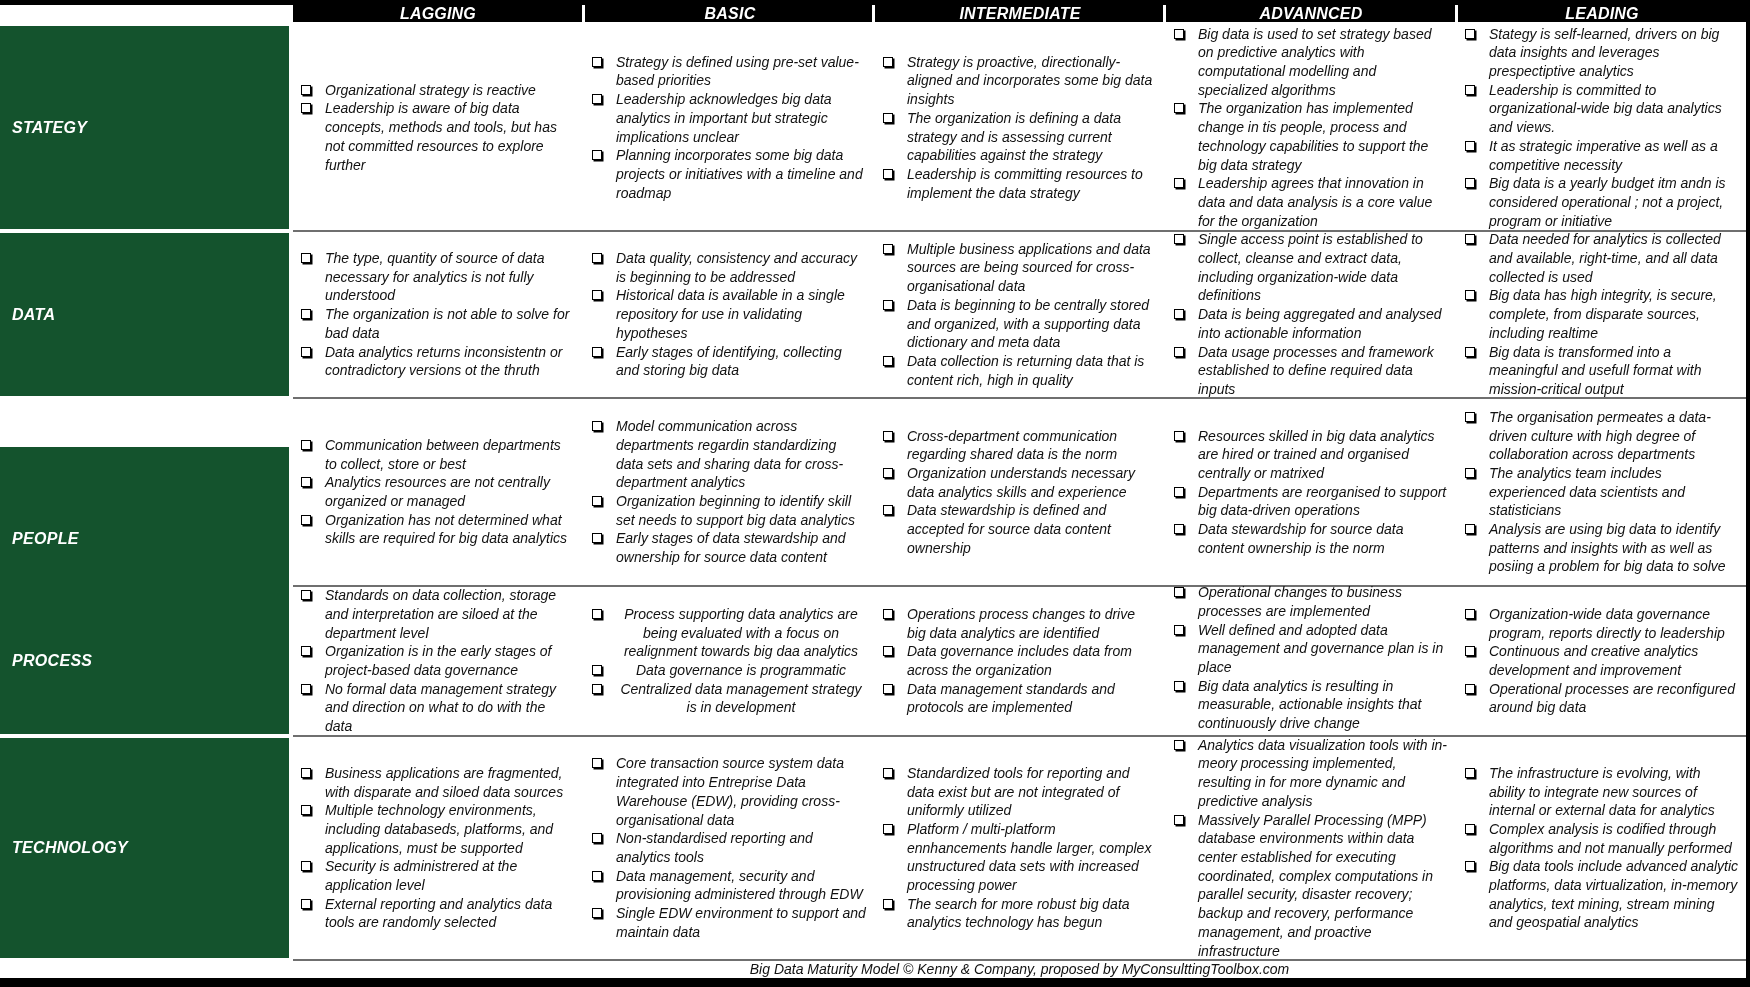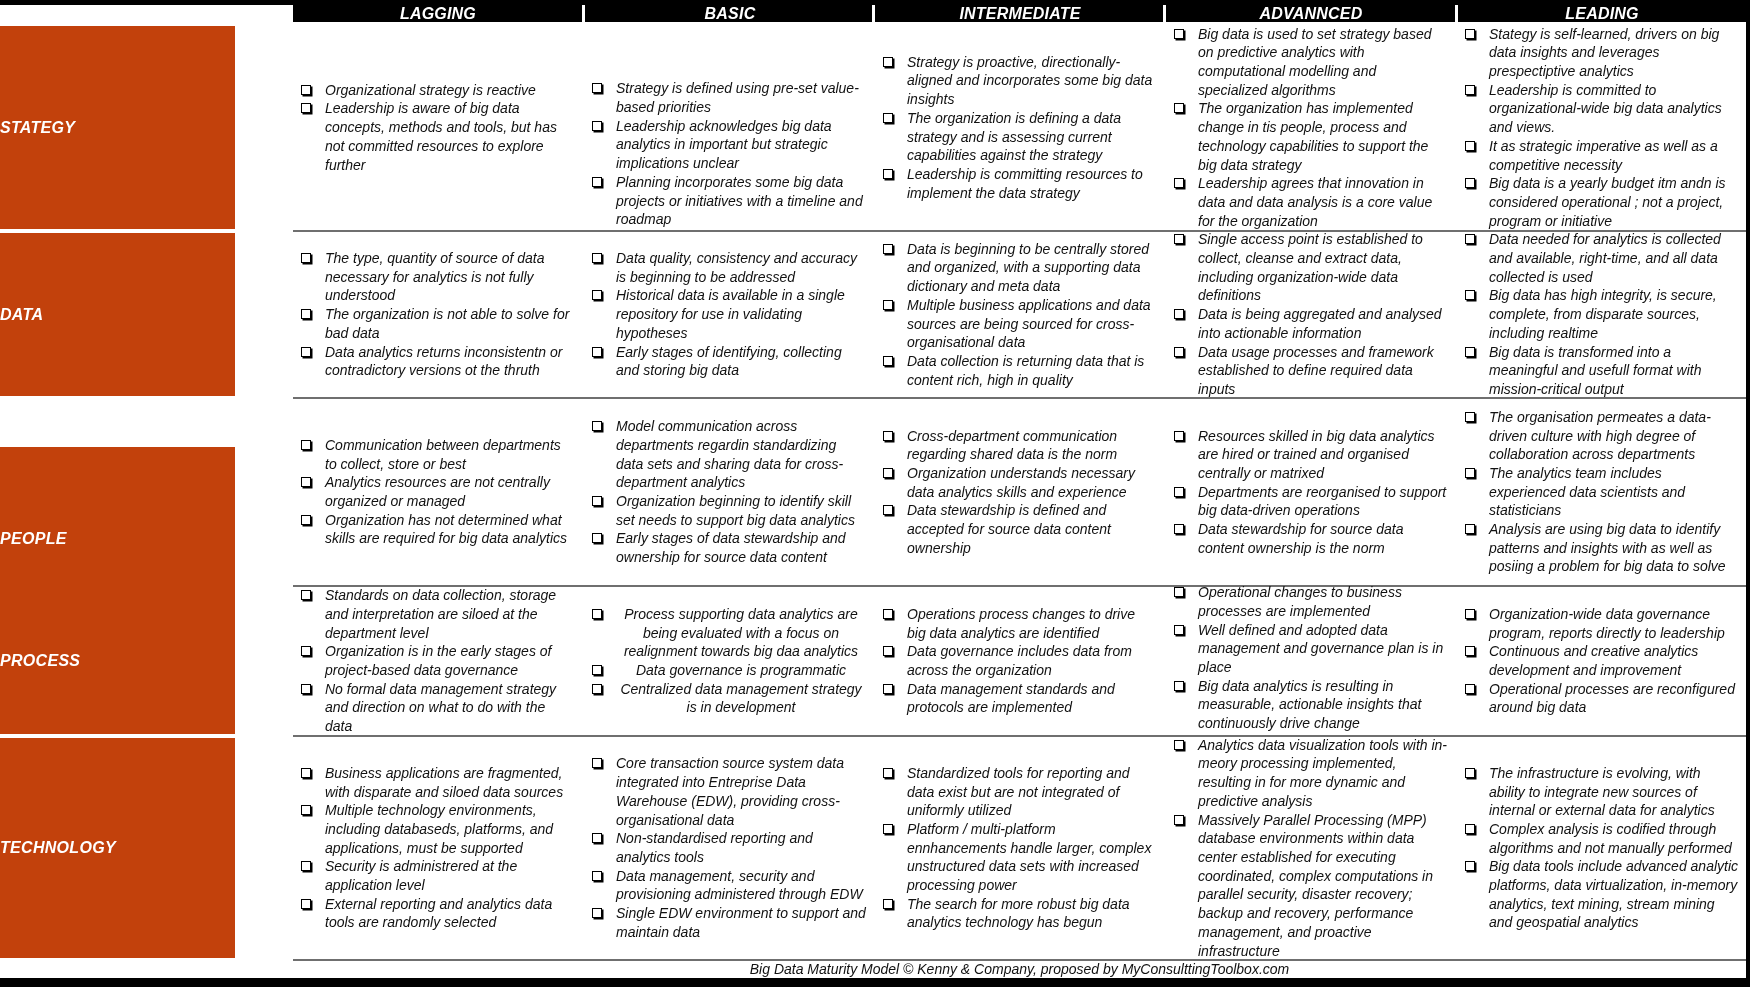--- a/index.html
+++ b/index.html
@@ -13,22 +13,22 @@
   .corner { position:absolute; left:0; top:0; width:293px; height:21px; background:#fff; }
   .header-band {
     position:absolute; left:293px; top:0; width:1453px; height:17px; background:#000;
   }
   .hdr {
     position:absolute; top:0; height:17px; line-height:17px; text-align:center;
     color:#fff; font-weight:bold; font-size:16px; letter-spacing:0.2px;
   }
   .hdr-sep { position:absolute; top:0; width:3px; height:17px; background:#fff; }
   .row-label {
-    position:absolute; left:0; width:235px; background:#c2410c; color:#fff;
-    font-weight:bold; font-size:16px; display:flex; align-items:center; padding-left:0;
+    position:absolute; left:0; width:289px; background:#14532d; color:#fff;
+    font-weight:bold; font-size:16px; display:flex; align-items:center; padding-left:12px;
     box-sizing:border-box; letter-spacing:0.3px;
   }
   .row-line { position:absolute; left:293px; width:1453px; height:2px; background:#6f6f6f; }
   .cell {
     position:absolute; box-sizing:border-box; padding-right:6px;
     display:flex; flex-direction:column; justify-content:center;
   }
   .cell ul { list-style:none; margin:0; padding:0; }
   .cell li {
     position:relative; padding-left:32px; font-size:14px; line-height:18.7px; color:#111;
@@ -60,21 +60,21 @@
   </div>
 
   <div id="grid">
       <div class="row-label" style="top: 21px; height: 203px;">STATEGY</div>
       <div class="cell" style="top: 21px; height: 203px; left: 293px; width: 288px;">
         <ul>
           <li><span class="box"></span><span>Organizational strategy is reactive</span></li>
           <li><span class="box"></span><span>Leadership is aware of big data concepts, methods and tools, but has not committed resources to explore further</span></li>
         </ul>
       </div>
-      <div class="cell" style="top: 21px; height: 203px; left: 584px; width: 288px; justify-content: flex-end;">
+      <div class="cell" style="top: 21px; height: 203px; left: 584px; width: 288px;">
         <ul>
           <li><span class="box"></span><span>Strategy is defined using pre-set value-based priorities</span></li>
           <li><span class="box"></span><span>Leadership acknowledges big data analytics in important but strategic implications unclear</span></li>
           <li><span class="box"></span><span>Planning incorporates some big data projects or initiatives with a timeline and roadmap</span></li>
         </ul>
       </div>
       <div class="cell" style="top: 21px; height: 203px; left: 875px; width: 288px;">
         <ul>
           <li><span class="box"></span><span>Strategy is proactive, directionally-aligned and incorporates some big data insights</span></li>
           <li><span class="box"></span><span>The organization is defining a data strategy and is assessing current capabilities against the strategy</span></li>
@@ -107,22 +107,22 @@
       </div>
       <div class="cell" style="top: 228px; height: 163px; left: 584px; width: 288px;">
         <ul>
           <li><span class="box"></span><span>Data quality, consistency and accuracy is beginning to be addressed</span></li>
           <li><span class="box"></span><span>Historical data is available in a single repository for use in validating hypotheses</span></li>
           <li><span class="box"></span><span>Early stages of identifying, collecting and storing big data</span></li>
         </ul>
       </div>
       <div class="cell" style="top: 228px; height: 163px; left: 875px; width: 288px;">
         <ul>
+          <li><span class="box"></span><span>Multiple  business applications and data sources are being sourced for cross-organisational data</span></li>
           <li><span class="box"></span><span>Data is beginning to be centrally stored and organized, with a supporting data dictionary and meta data</span></li>
-          <li><span class="box"></span><span>Multiple  business applications and data sources are being sourced for cross-organisational data</span></li>
           <li><span class="box"></span><span>Data collection is returning data that is content rich, high in quality</span></li>
         </ul>
       </div>
       <div class="cell" style="top: 228px; height: 163px; left: 1166px; width: 288px;">
         <ul>
           <li><span class="box"></span><span>Single access point is established to collect, cleanse and extract data, including organization-wide data definitions</span></li>
           <li><span class="box"></span><span>Data is being aggregated and analysed into actionable information</span></li>
           <li><span class="box"></span><span>Data usage processes and framework established to define required data inputs</span></li>
         </ul>
       </div>

